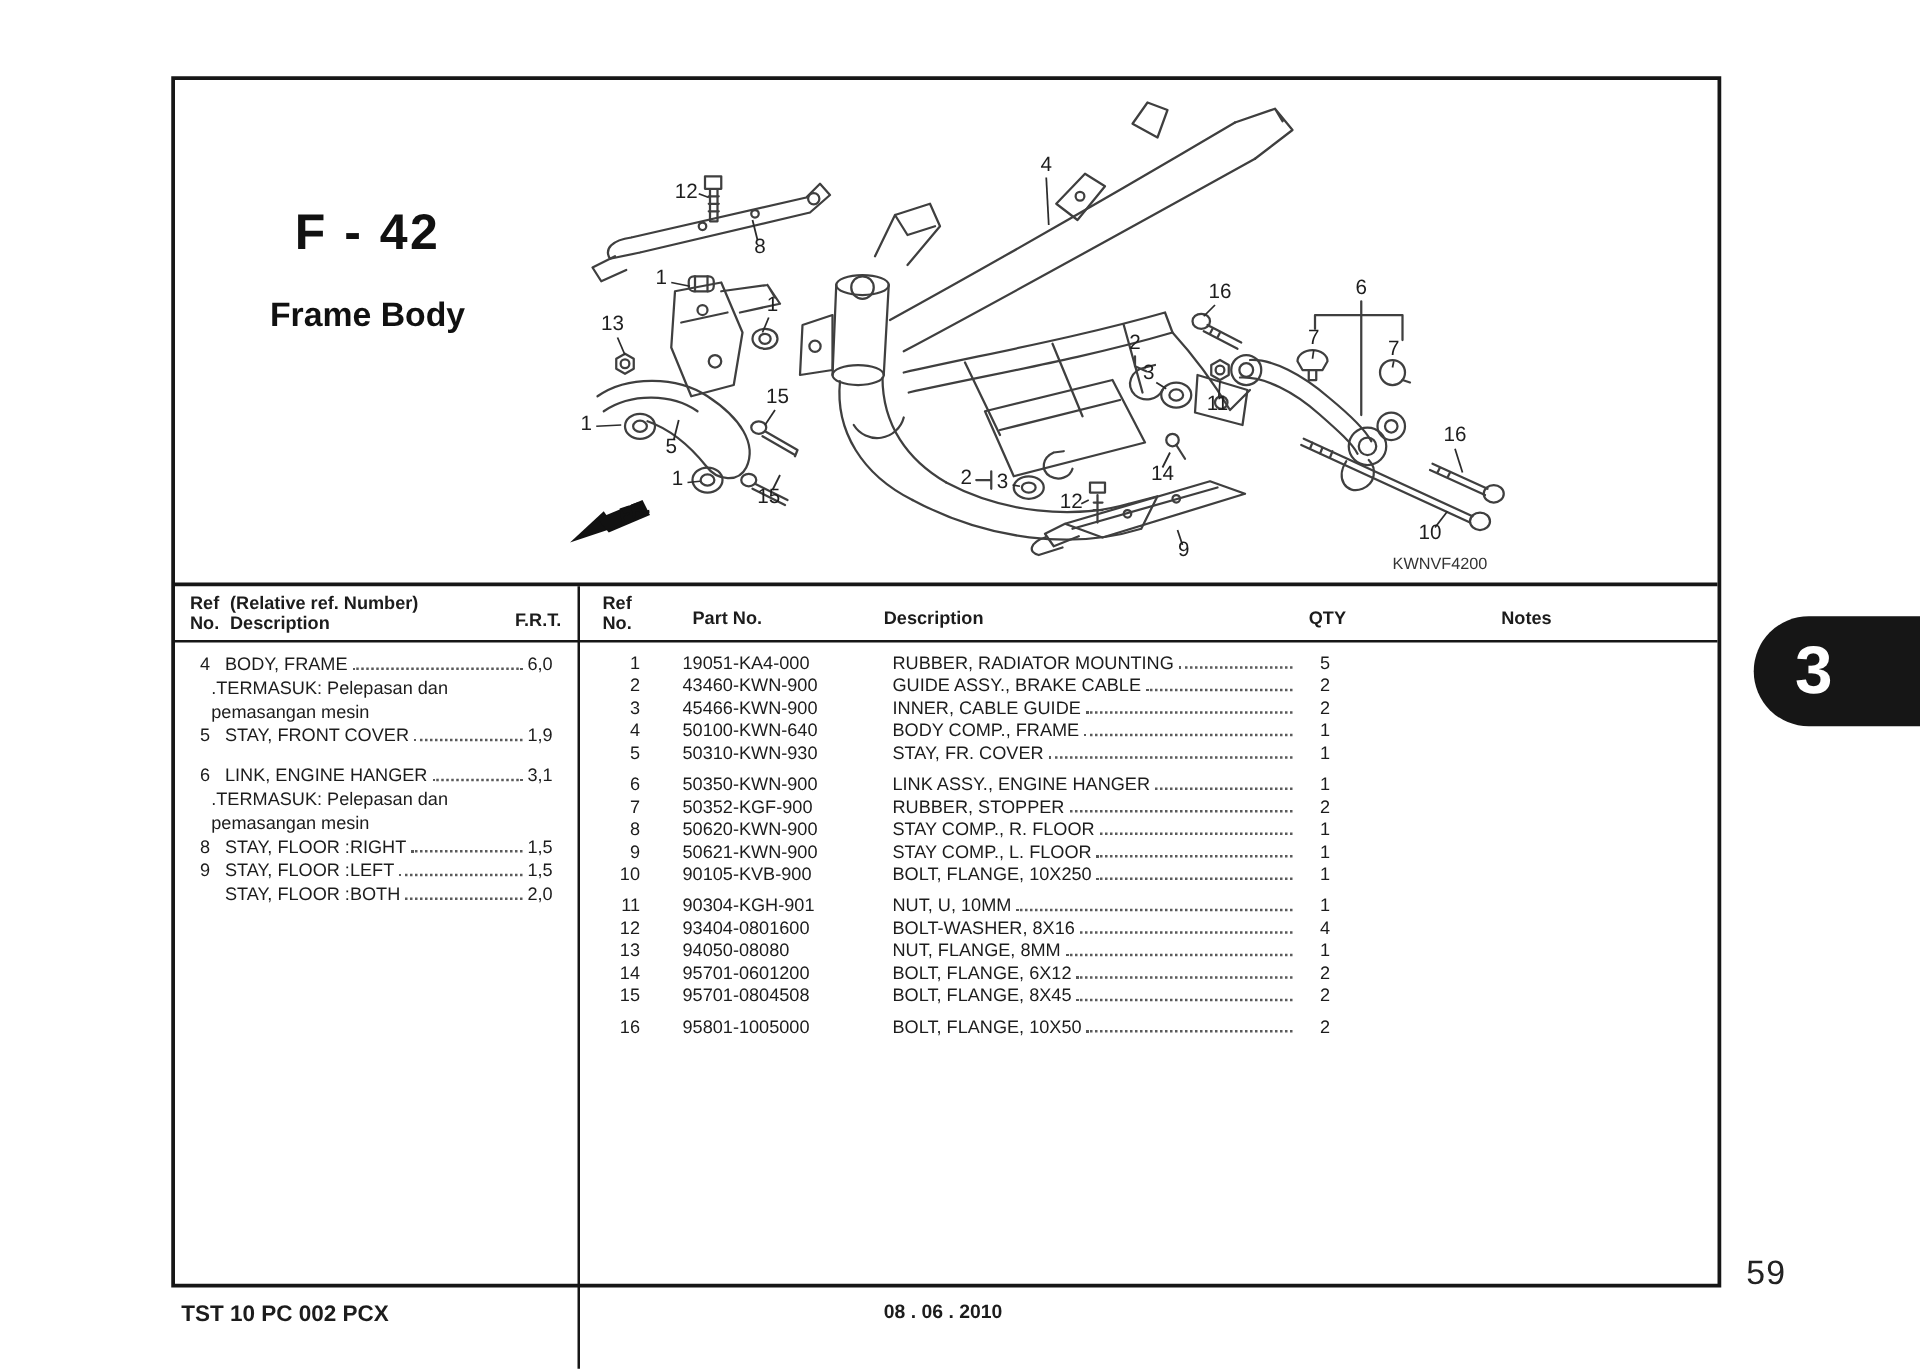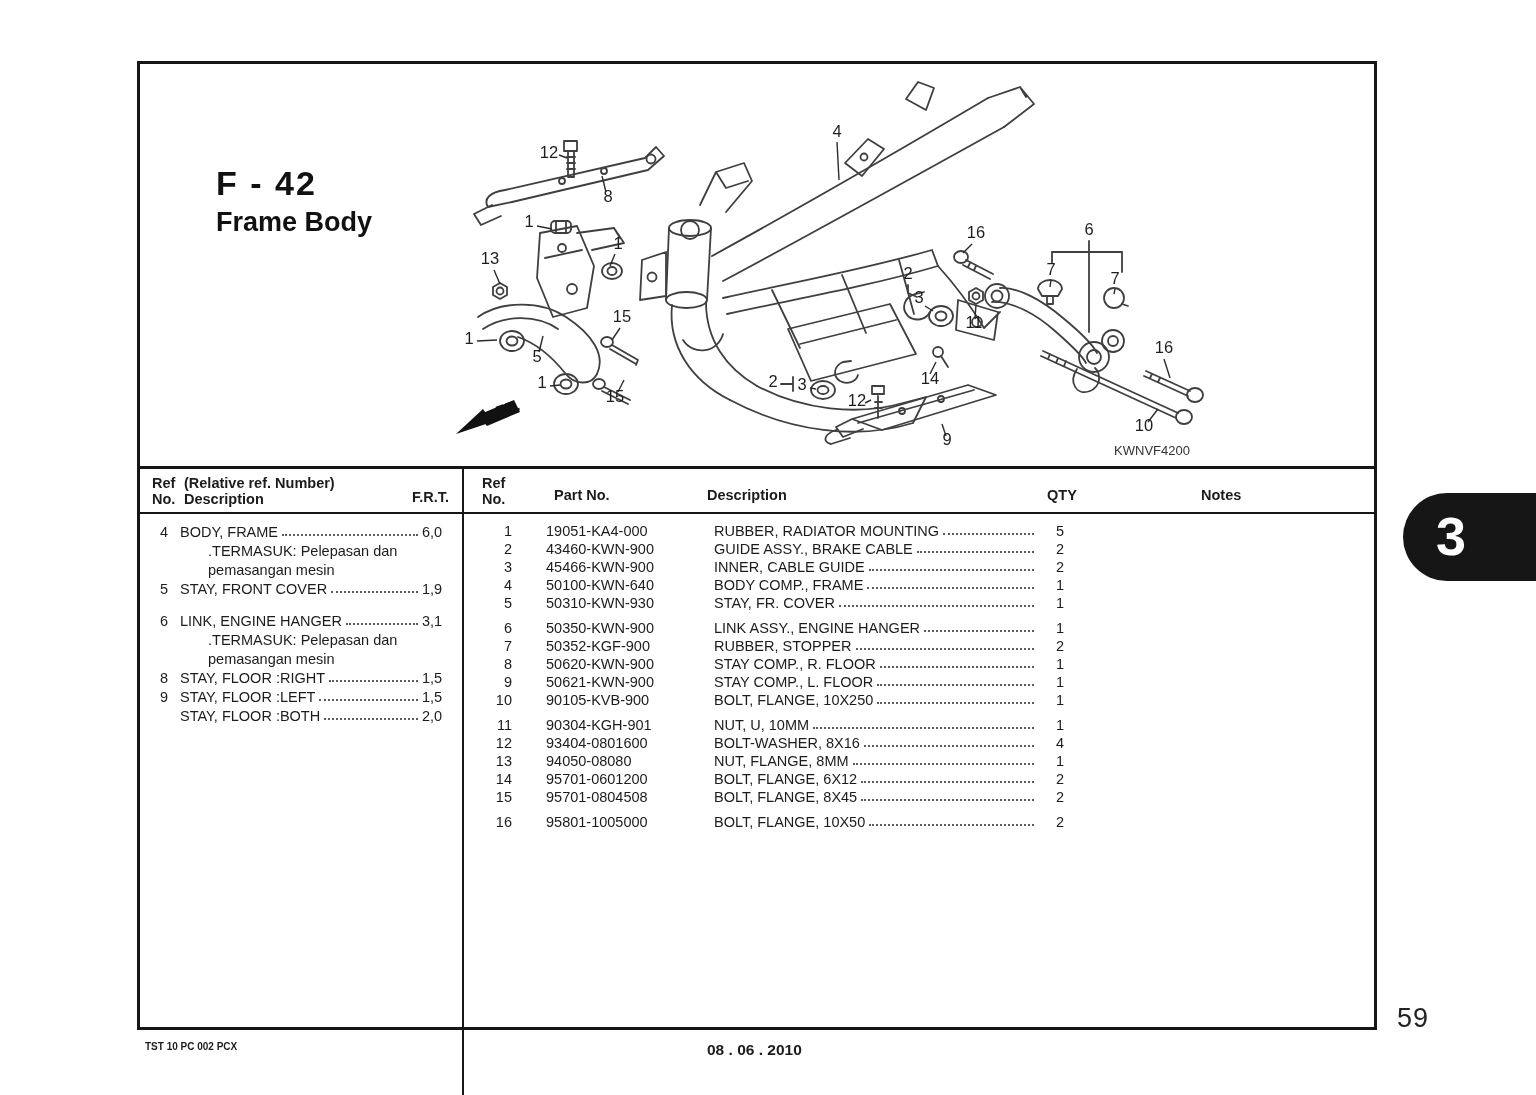--- a/index.html
+++ b/index.html
@@ -8,22 +8,22 @@
     width:1536px; height:1095px; position:relative; overflow:hidden;
     background:#ffffff; color:#1c1c1c;
     font-family:"Liberation Sans", sans-serif;
   }
   .page {
     position:absolute; left:137px; top:61px; width:1240px; height:969px;
     border:3px solid #161616; background:#fff;
   }
   
   .title-block { position:absolute; left:76px; top:100px; z-index:3; }
-  .title-code { font-size:34px; font-weight:bold; letter-spacing:2px; color:#111; }
-  .title-name { font-size:27px; font-weight:bold; margin-top:4px; color:#111; }
+  .title-code { font-size:40px; font-weight:bold; letter-spacing:2px; color:#111;text-align:center; }
+  .title-name { font-size:27px; font-weight:bold; margin-top:28px; color:#111; }
 
   
   svg.diagram { position:absolute; left:0; top:0; width:1234px; height:402px; z-index:1; }
   svg.diagram text.callout { font-family:"Liberation Sans",sans-serif; font-size:16.5px; fill:#1e1e1e; }
   svg.diagram .art { stroke:#3f3f3f; stroke-width:1.8; fill:none; stroke-linejoin:round; stroke-linecap:round; }
 
   
   .tables {
     position:absolute; left:0; top:402px; width:1234px; height:710px;
     border-top:3px solid #161616; font-size:14.5px;
@@ -44,26 +44,26 @@
   .rrows { position:absolute; left:324px; top:52px; width:608px; }
   .trow { display:flex; align-items:flex-end; height:19px; padding:0 8px; }
   .rrows .trow { height:18px; }
   .trow .ref  { flex:none; width:32px; text-align:center; }
   .rrows .trow .ref { width:40px; text-align:right; margin-right:34px; }
   .rrows .trow .part { flex:none; width:168px; }
   .trow .desc { flex:none; white-space:nowrap;margin-top:36px; }
   .trow .lead { flex:1; border-bottom:2px dotted #5a5a5a; margin:0 4px 4px 4px; min-width:10px; }
   .trow .frt  { flex:none; width:32px; text-align:left; }
   .rrows .trow .qty { flex:none; width:26px; text-align:right; }
-  .trow.cont { padding-left:68px; }
+  .trow.cont { padding-left:29px; }
   .gaprow-l { height:13px; }
   .gaprow-r { height:7px; }
 
   
-  .footer-left   { position:absolute; left:145px; top:1041px; font-weight:bold; font-size:10px;text-align:right; }
+  .footer-left   { position:absolute; left:145px; top:1041px; font-weight:bold; font-size:18px;text-align:right; }
   .footer-center { position:absolute; left:707px; top:1041px; font-weight:bold; font-size:15.5px; }
   .page-number   { position:absolute; left:1397px; top:1003px; font-size:27px; color:#222; letter-spacing:1px;text-align:right; }
   .section-tab {
     position:absolute; left:1403px; top:493px; width:133px; height:88px;
     background:#161616; border-radius:44px 0 0 44px; z-index:4;
   }
   .section-tab .num {
     position:absolute; left:33px; top:12px; color:#fff; font-size:54px; font-weight:bold;
   }
 </style>

